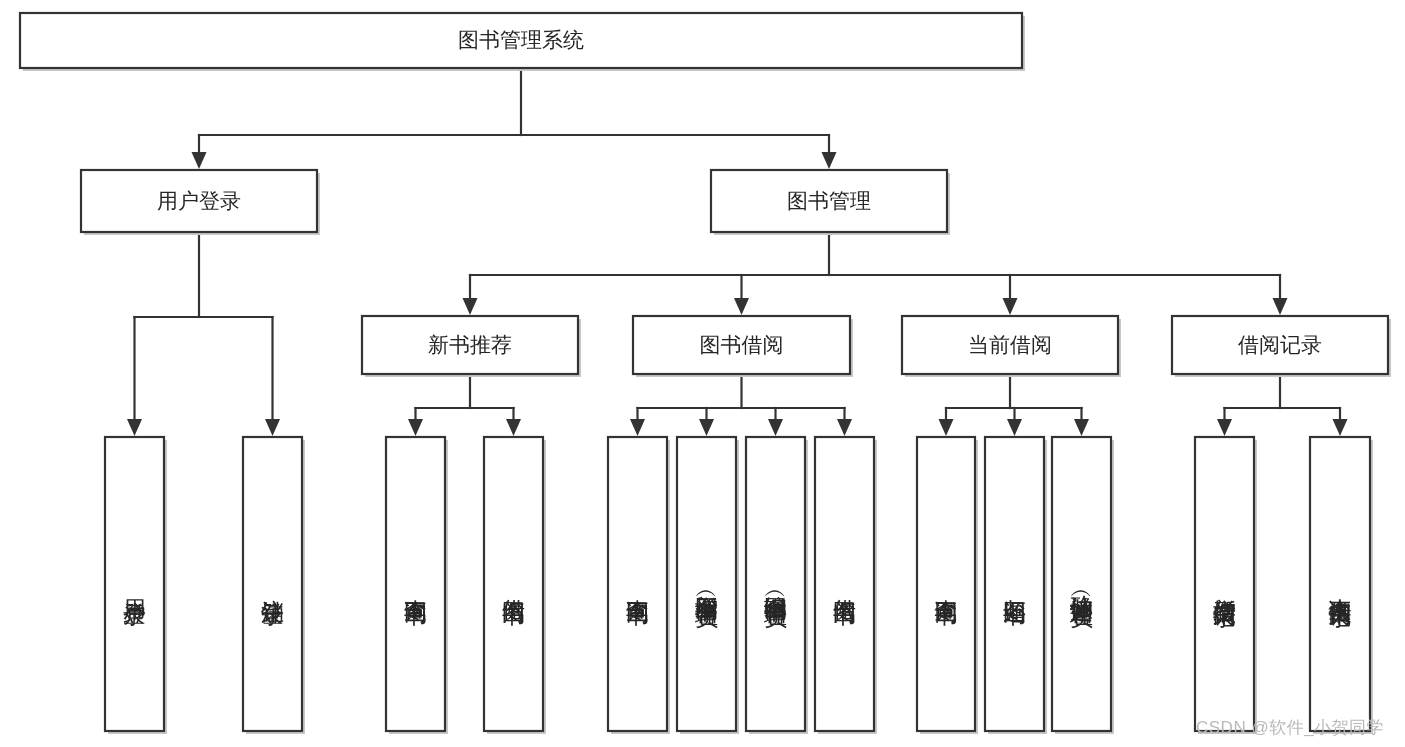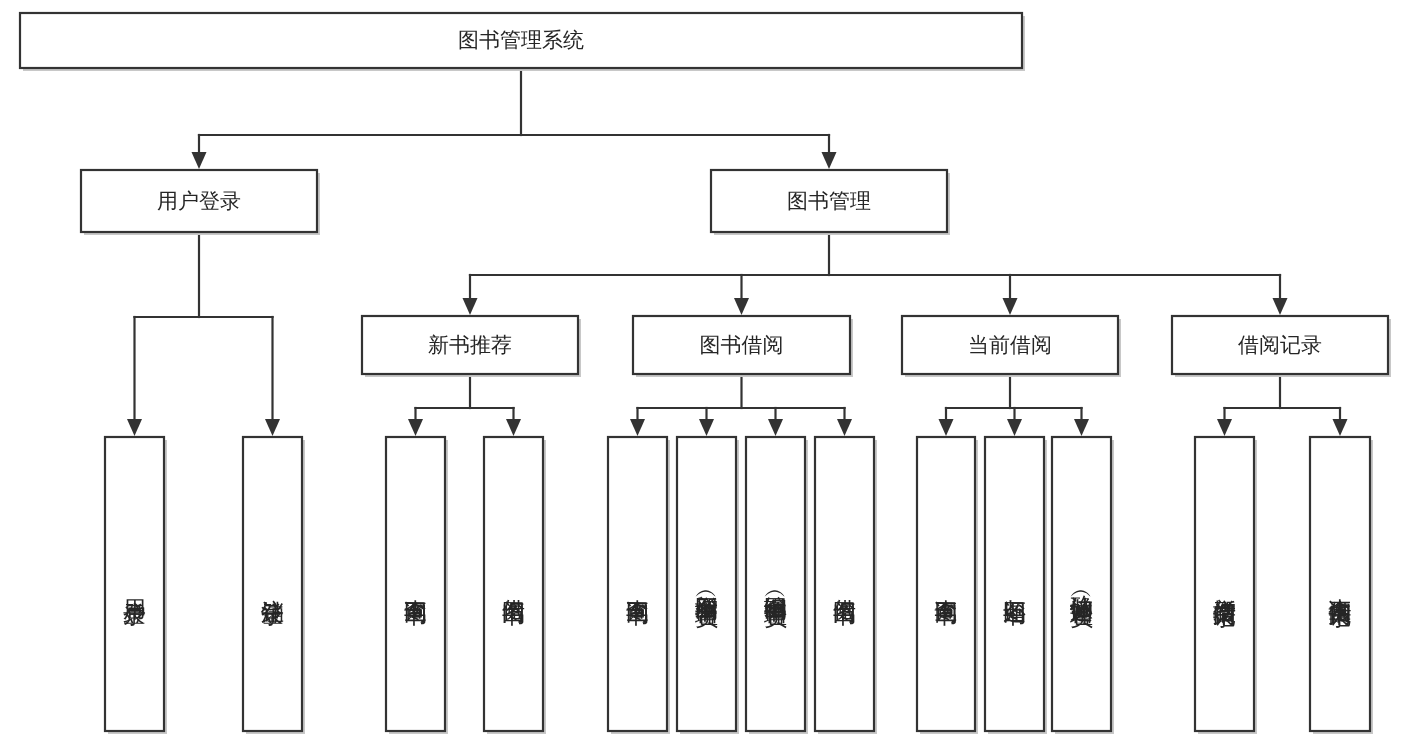--- a/index.html
+++ b/index.html
@@ -193,13 +193,14 @@
       <div class="node-label-v" style="left: 608px; top: 437px; width: 59px; height: 294px;">查询图书</div>
       <div class="node-label-v" style="left: 677px; top: 437px; width: 59px; height: 294px;">新增图书（管理员）</div>
       <div class="node-label-v" style="left: 746px; top: 437px; width: 59px; height: 294px;">编辑图书（管理员）</div>
       <div class="node-label-v" style="left: 815px; top: 437px; width: 59px; height: 294px;">借阅图书</div>
       <div class="node-label-v" style="left: 917px; top: 437px; width: 58px; height: 294px;">查询图书</div>
       <div class="node-label-v" style="left: 985px; top: 437px; width: 59px; height: 294px;">归还图书</div>
       <div class="node-label-v" style="left: 1052px; top: 437px; width: 59px; height: 294px;">确认归还（管理员）</div>
       <div class="node-label-v" style="left: 1195px; top: 437px; width: 59px; height: 294px;">新增借阅记录</div>
       <div class="node-label-v" style="left: 1310px; top: 437px; width: 60px; height: 294px;">查询借阅记录</div>
     </div>
+  <div class="watermark" id="watermark" style="left: 1196px; top: 716px;">CSDN @软件_小贺同学</div>
 </div>
 
 </body></html>

